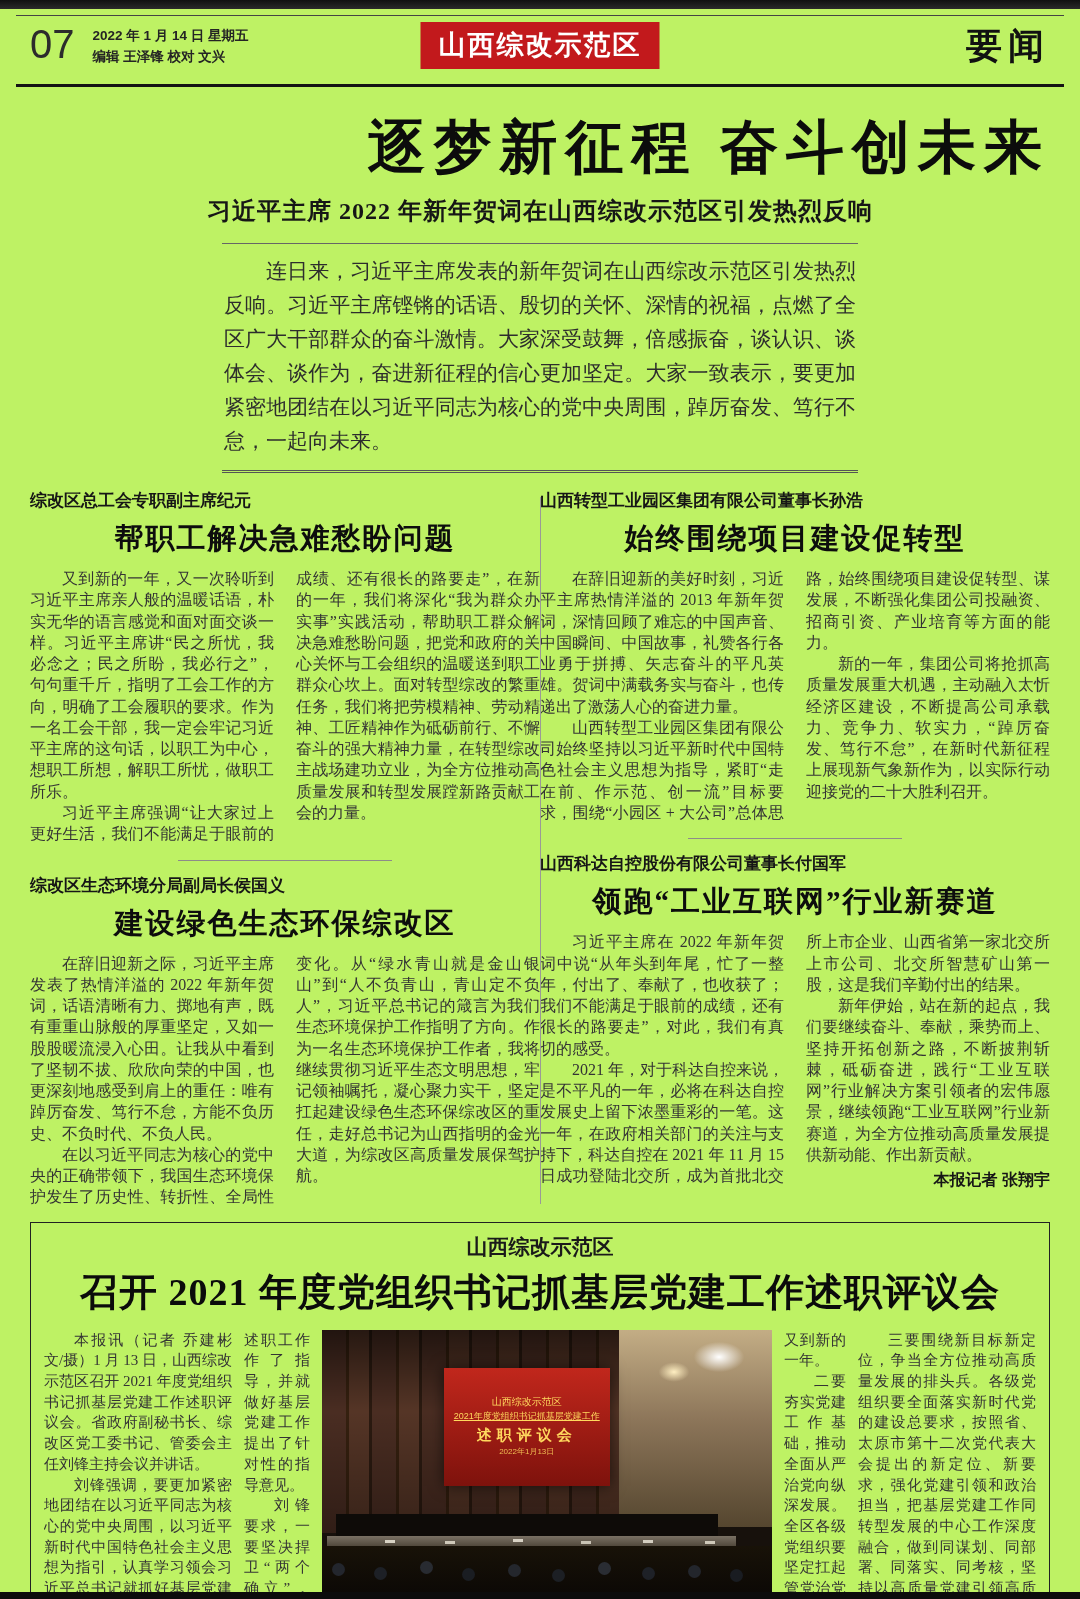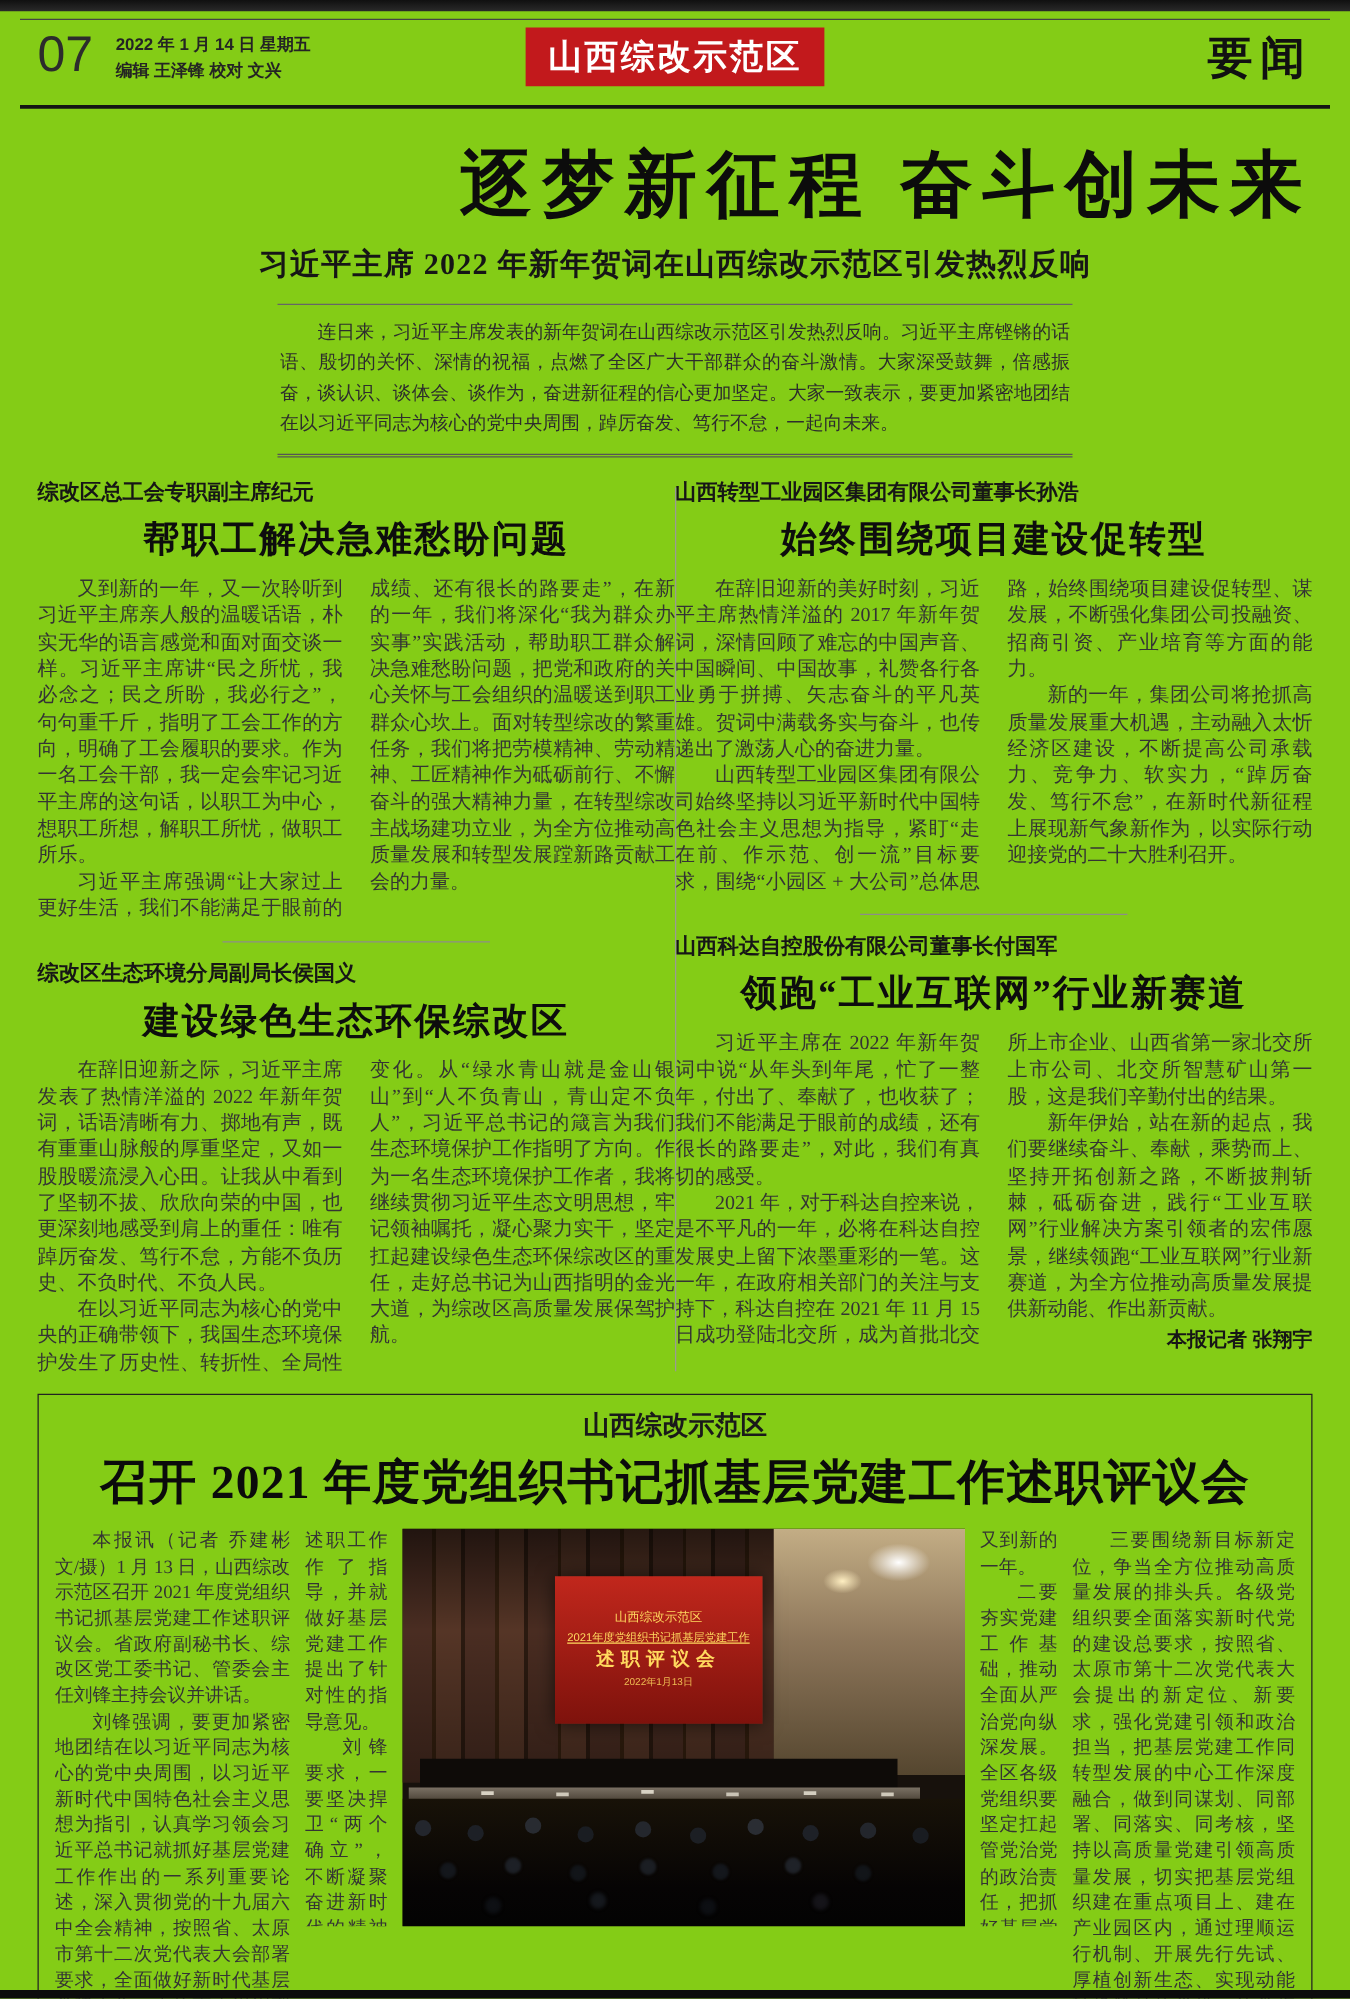--- a/index.html
+++ b/index.html
@@ -1,16 +1,16 @@
 <!DOCTYPE html>
 <html><head>
 <meta charset="utf-8">
 <style>
   html,body{margin:0;padding:0;background:#6a6a66;}
-  .page{position:relative;width:1080px;height:1599px;margin:0 auto;background:#84cc16;
+  .page{position:relative;width:1080px;height:1599px;margin:0 auto;background:#bef264;
         overflow:hidden;color:#1e1e1e;font-family:"Liberation Serif","DejaVu Serif",serif;}
   .scan-edge{position:absolute;left:0;right:0;z-index:9;}
   .scan-edge.top{top:0;height:9px;background:linear-gradient(#101010,#2a2a2a);}
   .scan-edge.bottom{bottom:0;height:7px;background:#0c0c0c;}
   .top-rule{position:absolute;top:15px;left:16px;right:16px;height:1px;background:#444;}
 
   
   .masthead{position:relative;margin:22px 30px 0;height:56px;display:flex;align-items:flex-start;}
   .page-num{font-family:"Liberation Sans","DejaVu Sans",sans-serif;font-size:40px;line-height:1.1;color:#2c2c2c;}
   .date-block{margin-left:18px;margin-top:4px;font-family:"Liberation Sans","DejaVu Sans",sans-serif;
@@ -22,21 +22,21 @@
                  font-family:"Liberation Sans","DejaVu Sans",sans-serif;color:#111;}
   .thick-rule{margin:6px 16px 0;border-top:3px solid #141414;}
 
   
   .main-headline{margin:22px 30px 0;text-align:right;font-size:58px;font-weight:900;
                  letter-spacing:8px;color:#0c0c0c;}
   .sub-headline{margin:8px 20px 0;text-align:center;font-size:24px;font-weight:600;
                 letter-spacing:1px;color:#161616;}
   .lead-box{width:632px;margin:16px auto 0;border-top:1px solid #666;border-bottom:3px double #555;
             padding:10px 2px 12px;}
-  .lead-box p{margin:0;font-size:15px;line-height:1.62;text-align:justify;text-indent:2em;color:#2d2d2d;}
+  .lead-box p{margin:0;font-size:21px;line-height:1.62;text-align:justify;text-indent:2em;color:#2d2d2d;}
 
   
   .articles{position:relative;margin:16px 30px 0;display:flex;}
   .articles::before{content:"";position:absolute;left:50%;top:8px;bottom:4px;width:1px;background:#9a9a96;}
   .half{flex:1;min-width:0;}
   .kicker{font-family:"Liberation Sans","DejaVu Sans",sans-serif;font-size:17px;font-weight:bold;color:#161616;}
   .art-title{margin:7px 0 9px;text-align:center;font-size:29px;font-weight:900;letter-spacing:2px;color:#0d0d0d;font-family:Liberation Serif, serif;}
   .art-body{column-count:2;column-gap:22px;font-size:16px;line-height:1.33;text-align:justify;color:#343434;}
   .art-body p{margin:0;text-indent:2em;}
   .byline{text-indent:0 !important;text-align:right;font-weight:bold;color:#161616;
@@ -134,21 +134,21 @@
           <p>在辞旧迎新之际，习近平主席发表了热情洋溢的 2022 年新年贺词，话语清晰有力、掷地有声，既有重重山脉般的厚重坚定，又如一股股暖流浸入心田。让我从中看到了坚韧不拔、欣欣向荣的中国，也更深刻地感受到肩上的重任：唯有踔厉奋发、笃行不怠，方能不负历史、不负时代、不负人民。</p>
           <p>在以习近平同志为核心的党中央的正确带领下，我国生态环境保护发生了历史性、转折性、全局性变化。从“绿水青山就是金山银山”到“人不负青山，青山定不负人”，习近平总书记的箴言为我们生态环境保护工作指明了方向。作为一名生态环境保护工作者，我将继续贯彻习近平生态文明思想，牢记领袖嘱托，凝心聚力实干，坚定扛起建设绿色生态环保综改区的重任，走好总书记为山西指明的金光大道，为综改区高质量发展保驾护航。</p>
         </div>
       </article>
     </div>
     <div class="half">
       <article>
         <div class="kicker">山西转型工业园区集团有限公司董事长孙浩</div>
         <div class="art-title">始终围绕项目建设促转型</div>
         <div class="art-body">
-          <p>在辞旧迎新的美好时刻，习近平主席热情洋溢的 2017 年新年贺词，深情回顾了难忘的中国声音、中国瞬间、中国故事，礼赞各行各业勇于拼搏、矢志奋斗的平凡英雄。贺词中满载务实与奋斗，也传递出了激荡人心的奋进力量。</p>
+          <p>在辞旧迎新的美好时刻，习近平主席热情洋溢的 2013 年新年贺词，深情回顾了难忘的中国声音、中国瞬间、中国故事，礼赞各行各业勇于拼搏、矢志奋斗的平凡英雄。贺词中满载务实与奋斗，也传递出了激荡人心的奋进力量。</p>
           <p>山西转型工业园区集团有限公司始终坚持以习近平新时代中国特色社会主义思想为指导，紧盯“走在前、作示范、创一流”目标要求，围绕“小园区 + 大公司”总体思路，始终围绕项目建设促转型、谋发展，不断强化集团公司投融资、招商引资、产业培育等方面的能力。</p>
           <p>新的一年，集团公司将抢抓高质量发展重大机遇，主动融入太忻经济区建设，不断提高公司承载力、竞争力、软实力，“踔厉奋发、笃行不怠”，在新时代新征程上展现新气象新作为，以实际行动迎接党的二十大胜利召开。</p>
         </div>
       </article>
       <div class="short-divider"></div>
       <article>
         <div class="kicker">山西科达自控股份有限公司董事长付国军</div>
         <div class="art-title">领跑“工业互联网”行业新赛道</div>
         <div class="art-body">
           <p>习近平主席在 2022 年新年贺词中说“从年头到年尾，忙了一整年，付出了、奉献了，也收获了；我们不能满足于眼前的成绩，还有很长的路要走”，对此，我们有真切的感受。</p>

